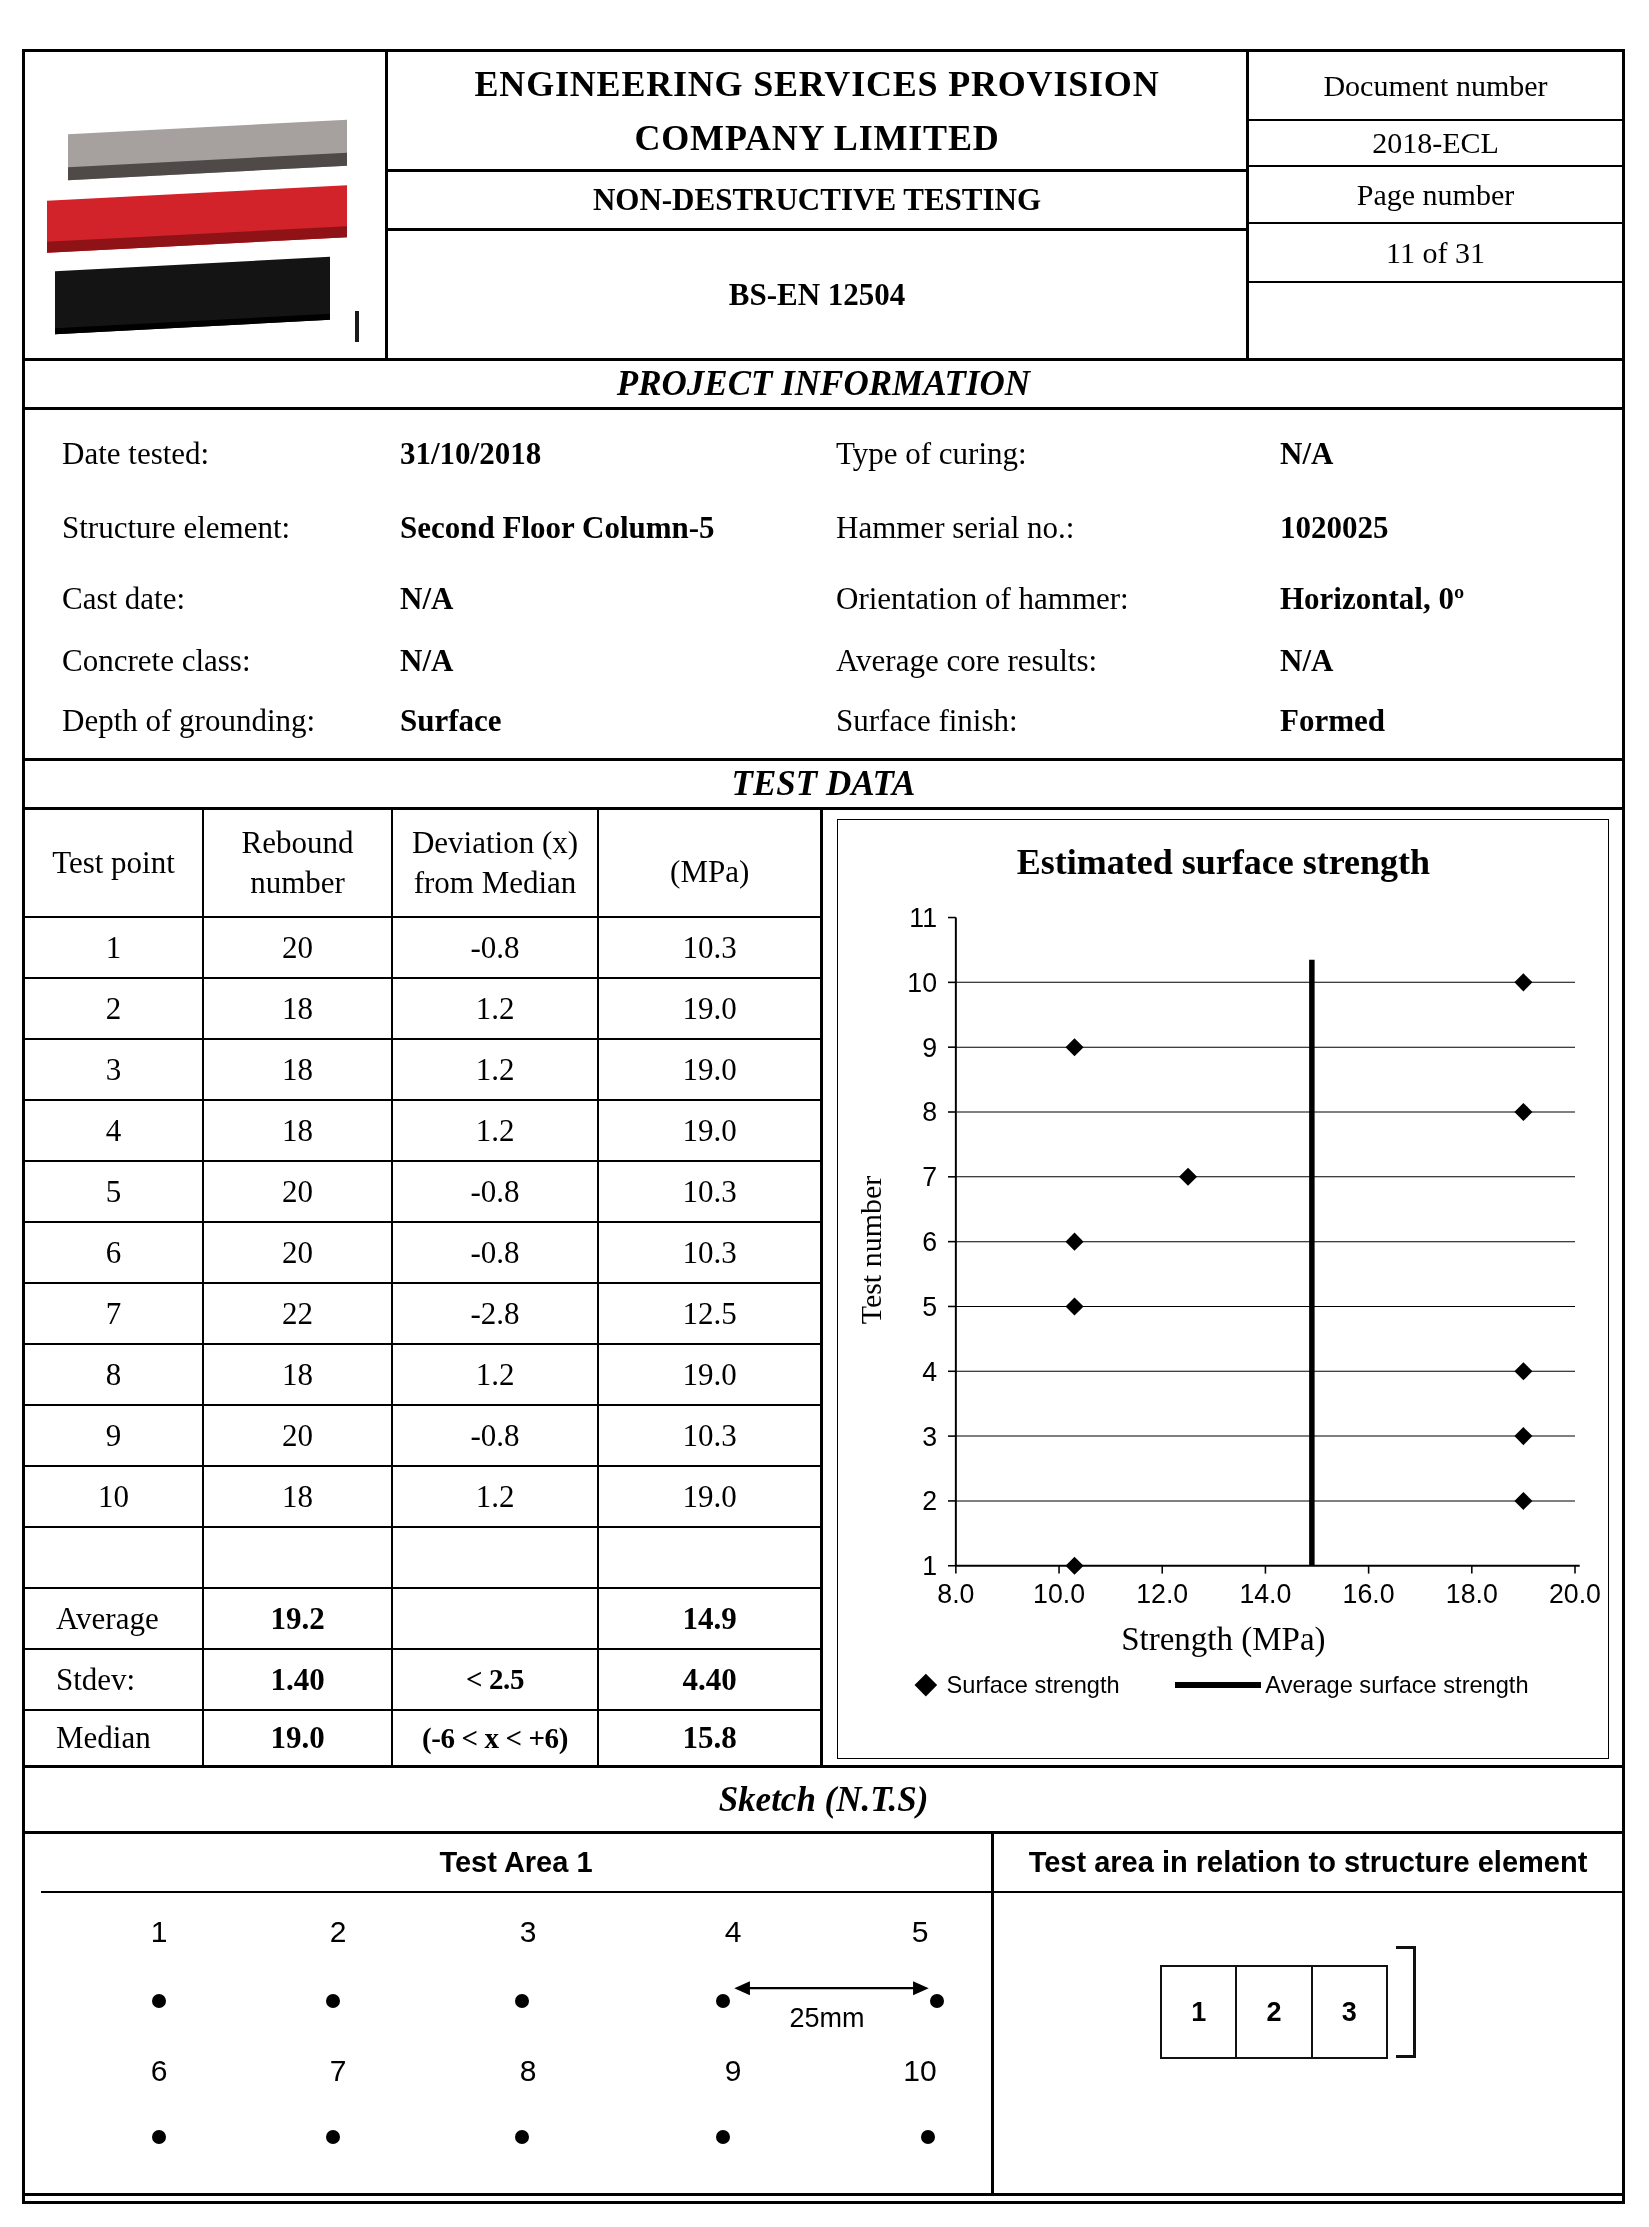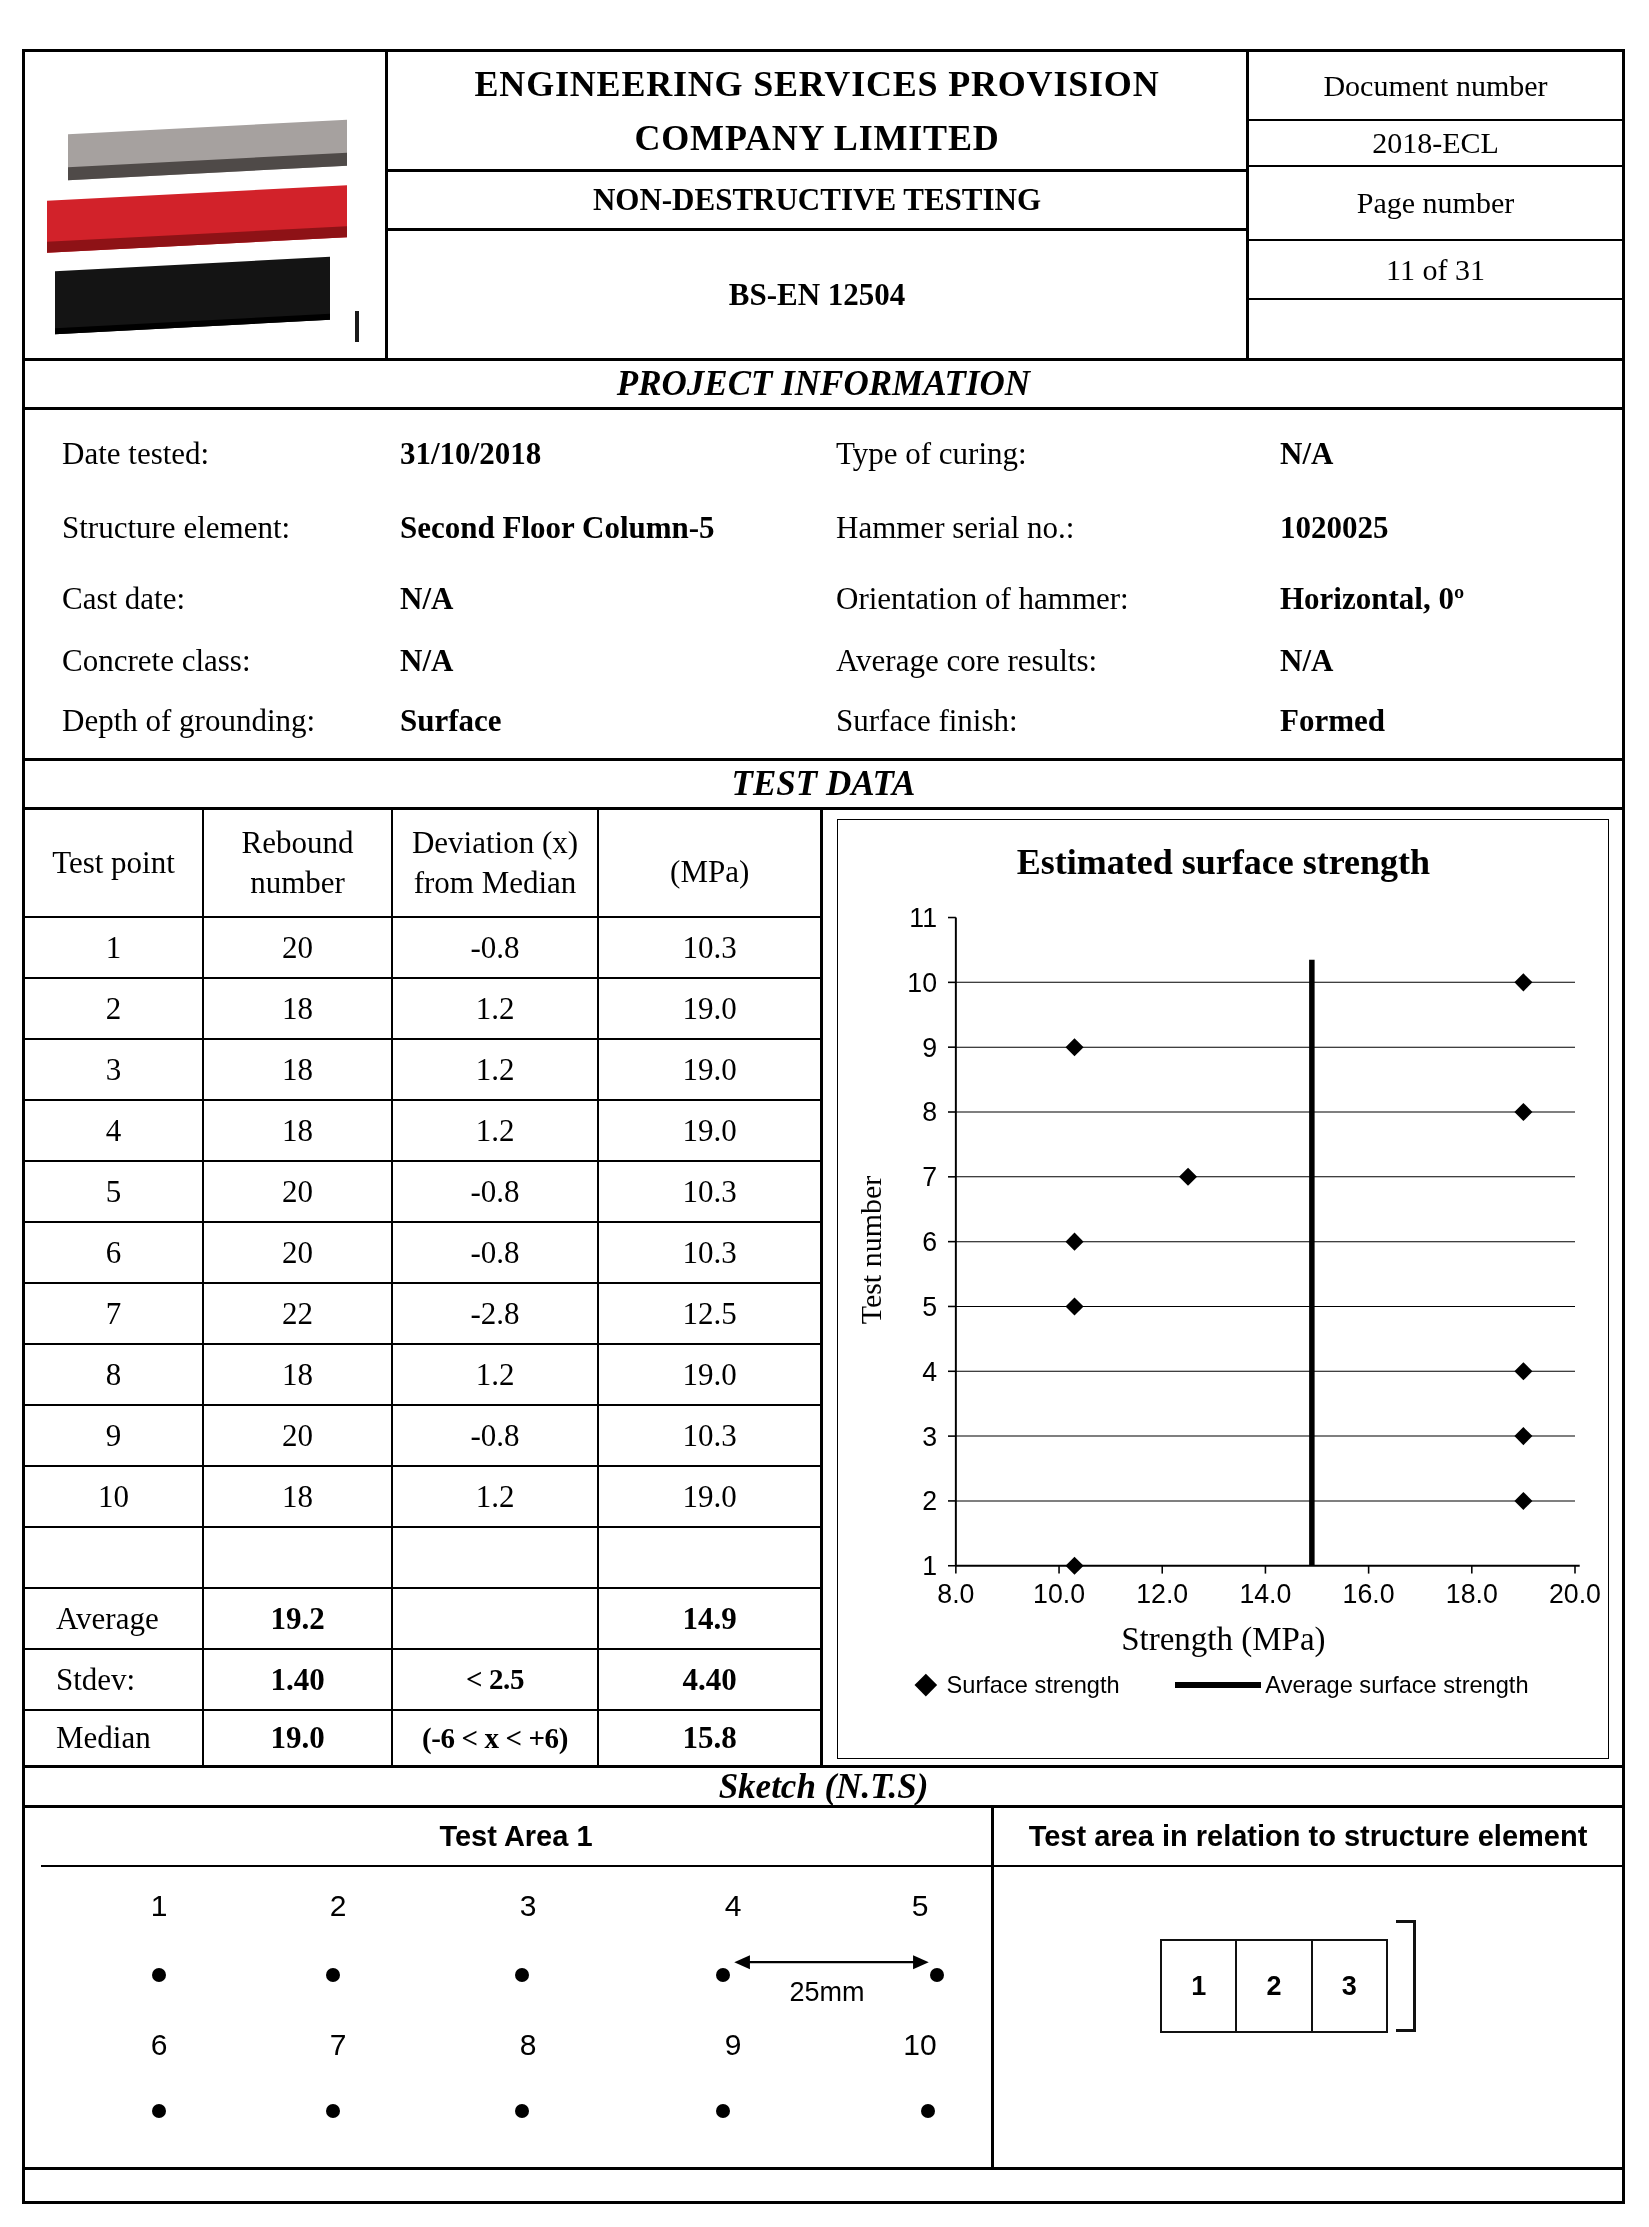--- a/index.html
+++ b/index.html
@@ -21,27 +21,27 @@
   .header-center{flex:1;display:flex;flex-direction:column;text-align:center;}
   .hc-company{height:120px;border-bottom:3.1px solid #000;display:flex;flex-direction:column;justify-content:center;
               font-weight:bold;font-size:36px;line-height:1.5;letter-spacing:0.8px;}
   .hc-row{display:flex;align-items:center;justify-content:center;font-weight:bold;font-size:31px;}
   .hc-ndt{height:59px;border-bottom:3.1px solid #000;}
   .hc-det{height:61px;border-bottom:3.1px solid #000;}
   .hc-bsen{flex:1;border-radius:23px;}
 
   .header-right{width:376px;border-left:3.1px solid #000;display:flex;flex-direction:column;text-align:center;font-size:30px;}
   .hr-row{display:flex;align-items:center;justify-content:center;border-bottom:2.4px solid #000;}
-  .hr-r1{height:69px;} .hr-r2{height:46px;} .hr-r3{height:74px;} .hr-r4{height:59px;}
+  .hr-r1{height:69px;} .hr-r2{height:46px;} .hr-r3{height:57px;} .hr-r4{height:59px;}
   .hr-empty{flex:1;border-bottom:none;}
 
   
   .section-bar{display:flex;align-items:center;justify-content:center;border-bottom:3.1px solid #000;
                font-weight:bold;font-style:italic;font-size:35px;}
-  .bar1{height:49px;} .bar2{height:49px;} .bar3{height:40px;}
+  .bar1{height:49px;} .bar2{height:49px;} .bar3{height:66px;}
 
   
   .info-grid{height:351px;border-bottom:3.1px solid #000;display:flex;flex-direction:column;padding-top:7.9px;font-size:31px;}
   .info-row{display:flex;align-items:center;padding-left:37px;}
   .info-row:nth-child(1){height:72px;} .info-row:nth-child(2){height:77px;}
   .info-row:nth-child(3){height:64px;} .info-row:nth-child(4){height:60px;} .info-row:nth-child(5){height:61px;}
   .il{width:338px;} .iv{width:436px;font-weight:bold;} .ir{width:444px;} .iv2{flex:1;font-weight:bold;}
 
   
   .testdata{height:958px;border-bottom:3.1px solid #000;display:flex;}

